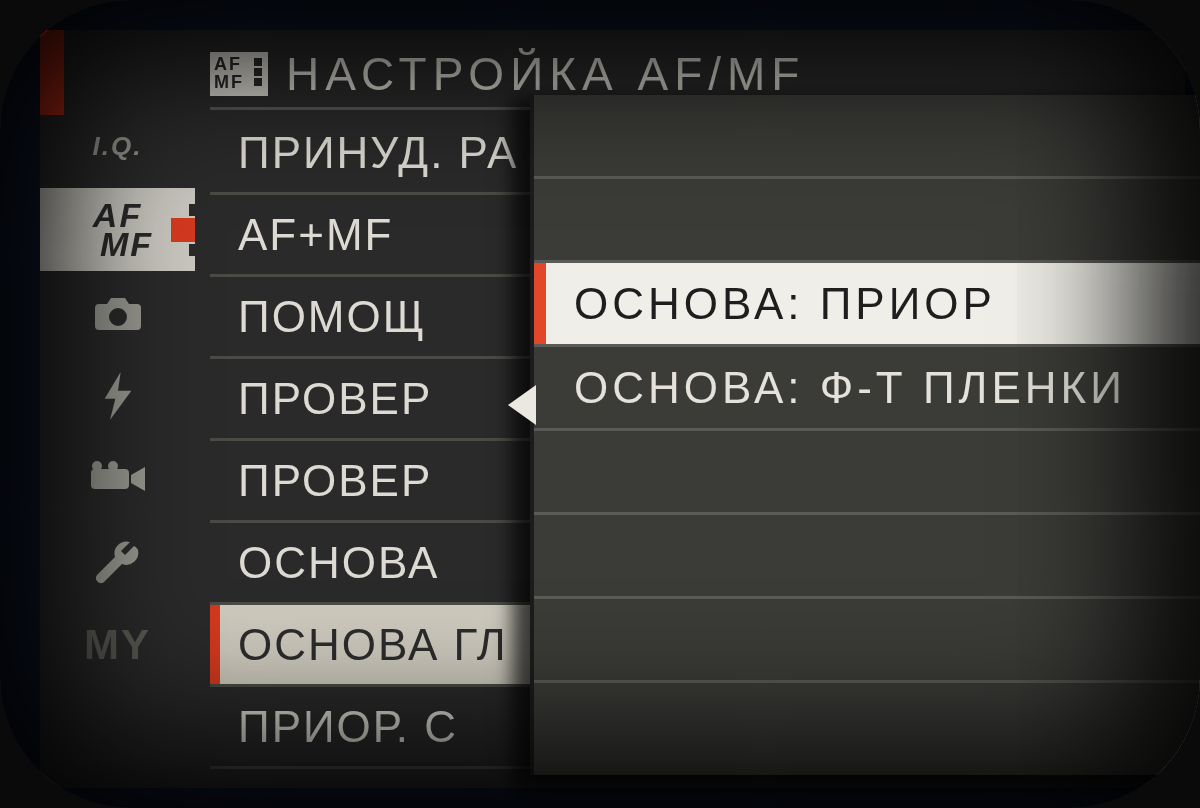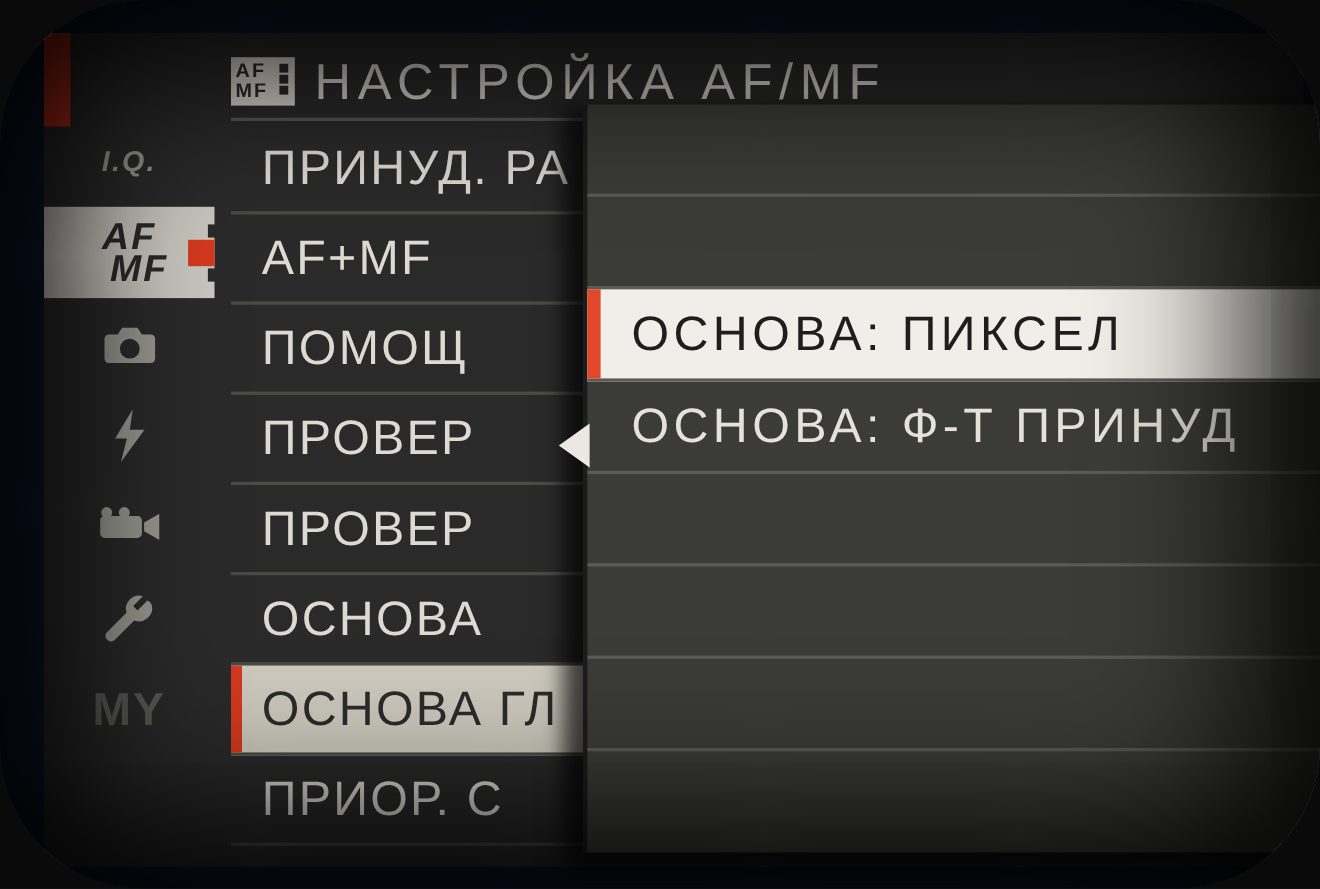--- a/index.html
+++ b/index.html
@@ -280,24 +280,24 @@
           <span>ПРИОР. С</span>
         </div>
     </div>
 
     <div class="popup">
       <div class="popup-pointer"></div>
       <div class="popup-inner">
         <div class="popup-row blank"></div>
         <div class="popup-row blank"></div>
         <div class="popup-row sel">
-            <span>ОСНОВА: ПИКСЕЛ</span>
+            <span>ОСНОВА: ПРИОР</span>
           </div>
         <div class="popup-row">
-            <span>ОСНОВА: Ф-Т ПРИНУД</span>
+            <span>ОСНОВА: Ф-Т ПЛЕНКИ</span>
           </div>
         <div class="popup-row blank"></div>
         <div class="popup-row blank"></div>
         <div class="popup-row blank"></div>
         <div class="popup-row blank last"></div>
       </div>
     </div>
 
   </div>
   <div class="vignette"></div>

